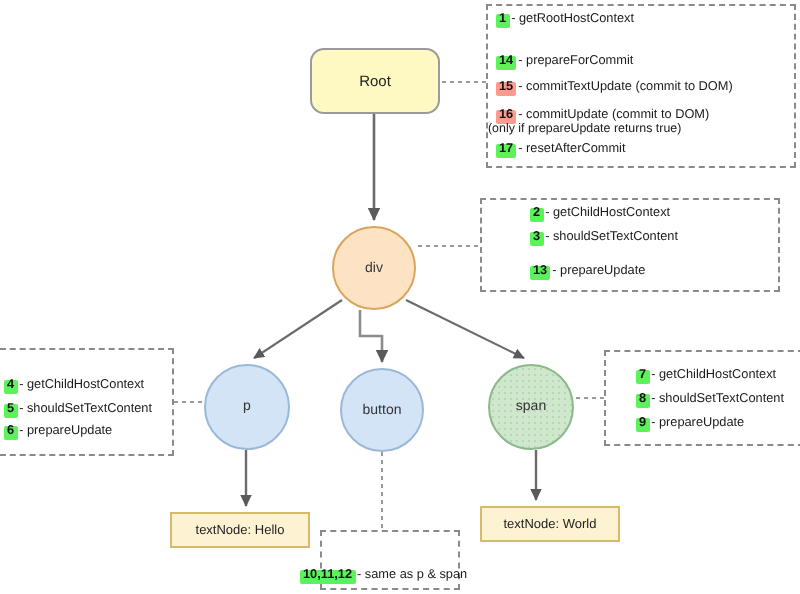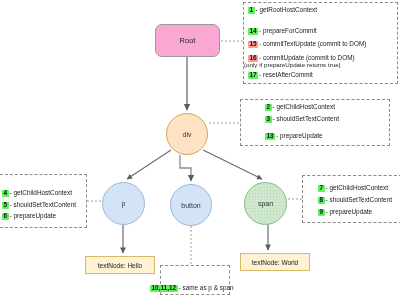--- a/index.html
+++ b/index.html
@@ -11,21 +11,21 @@
     position:relative;
   }
   #stage{position:absolute;left:0;top:0;width:400px;height:297px;}
   svg.edges{position:absolute;left:0;top:0;width:400px;height:297px;pointer-events:none;}
 
   
   .node{position:absolute;box-sizing:border-box;display:flex;align-items:center;justify-content:center;}
 
   .root-node{
     left:155px;top:24px;width:65px;height:33px;
-    background:#f9a8d4;border:1px solid #9a9a9a;border-radius:7px;
+    background:#fef9c3;border:1px solid #9a9a9a;border-radius:7px;
     font-size:7.5px;color:#222;
   }
 
   .circle{border-radius:50%;font-size:7px;color:#333;}
   .div-node{left:166px;top:113px;width:42px;height:42px;background:#fde3c4;border:1px solid #d9a45c;}
   .p-node{left:102px;top:182px;width:43px;height:43px;background:#d3e4f7;border:1px solid #9bb8d8;}
   .button-node{left:170px;top:184px;width:42px;height:42px;background:#d3e4f7;border:1px solid #9bb8d8;}
   .span-node{
     left:244px;top:182px;width:43px;height:43px;
     background:#cfe7cd;border:1px solid #8bb98a;

